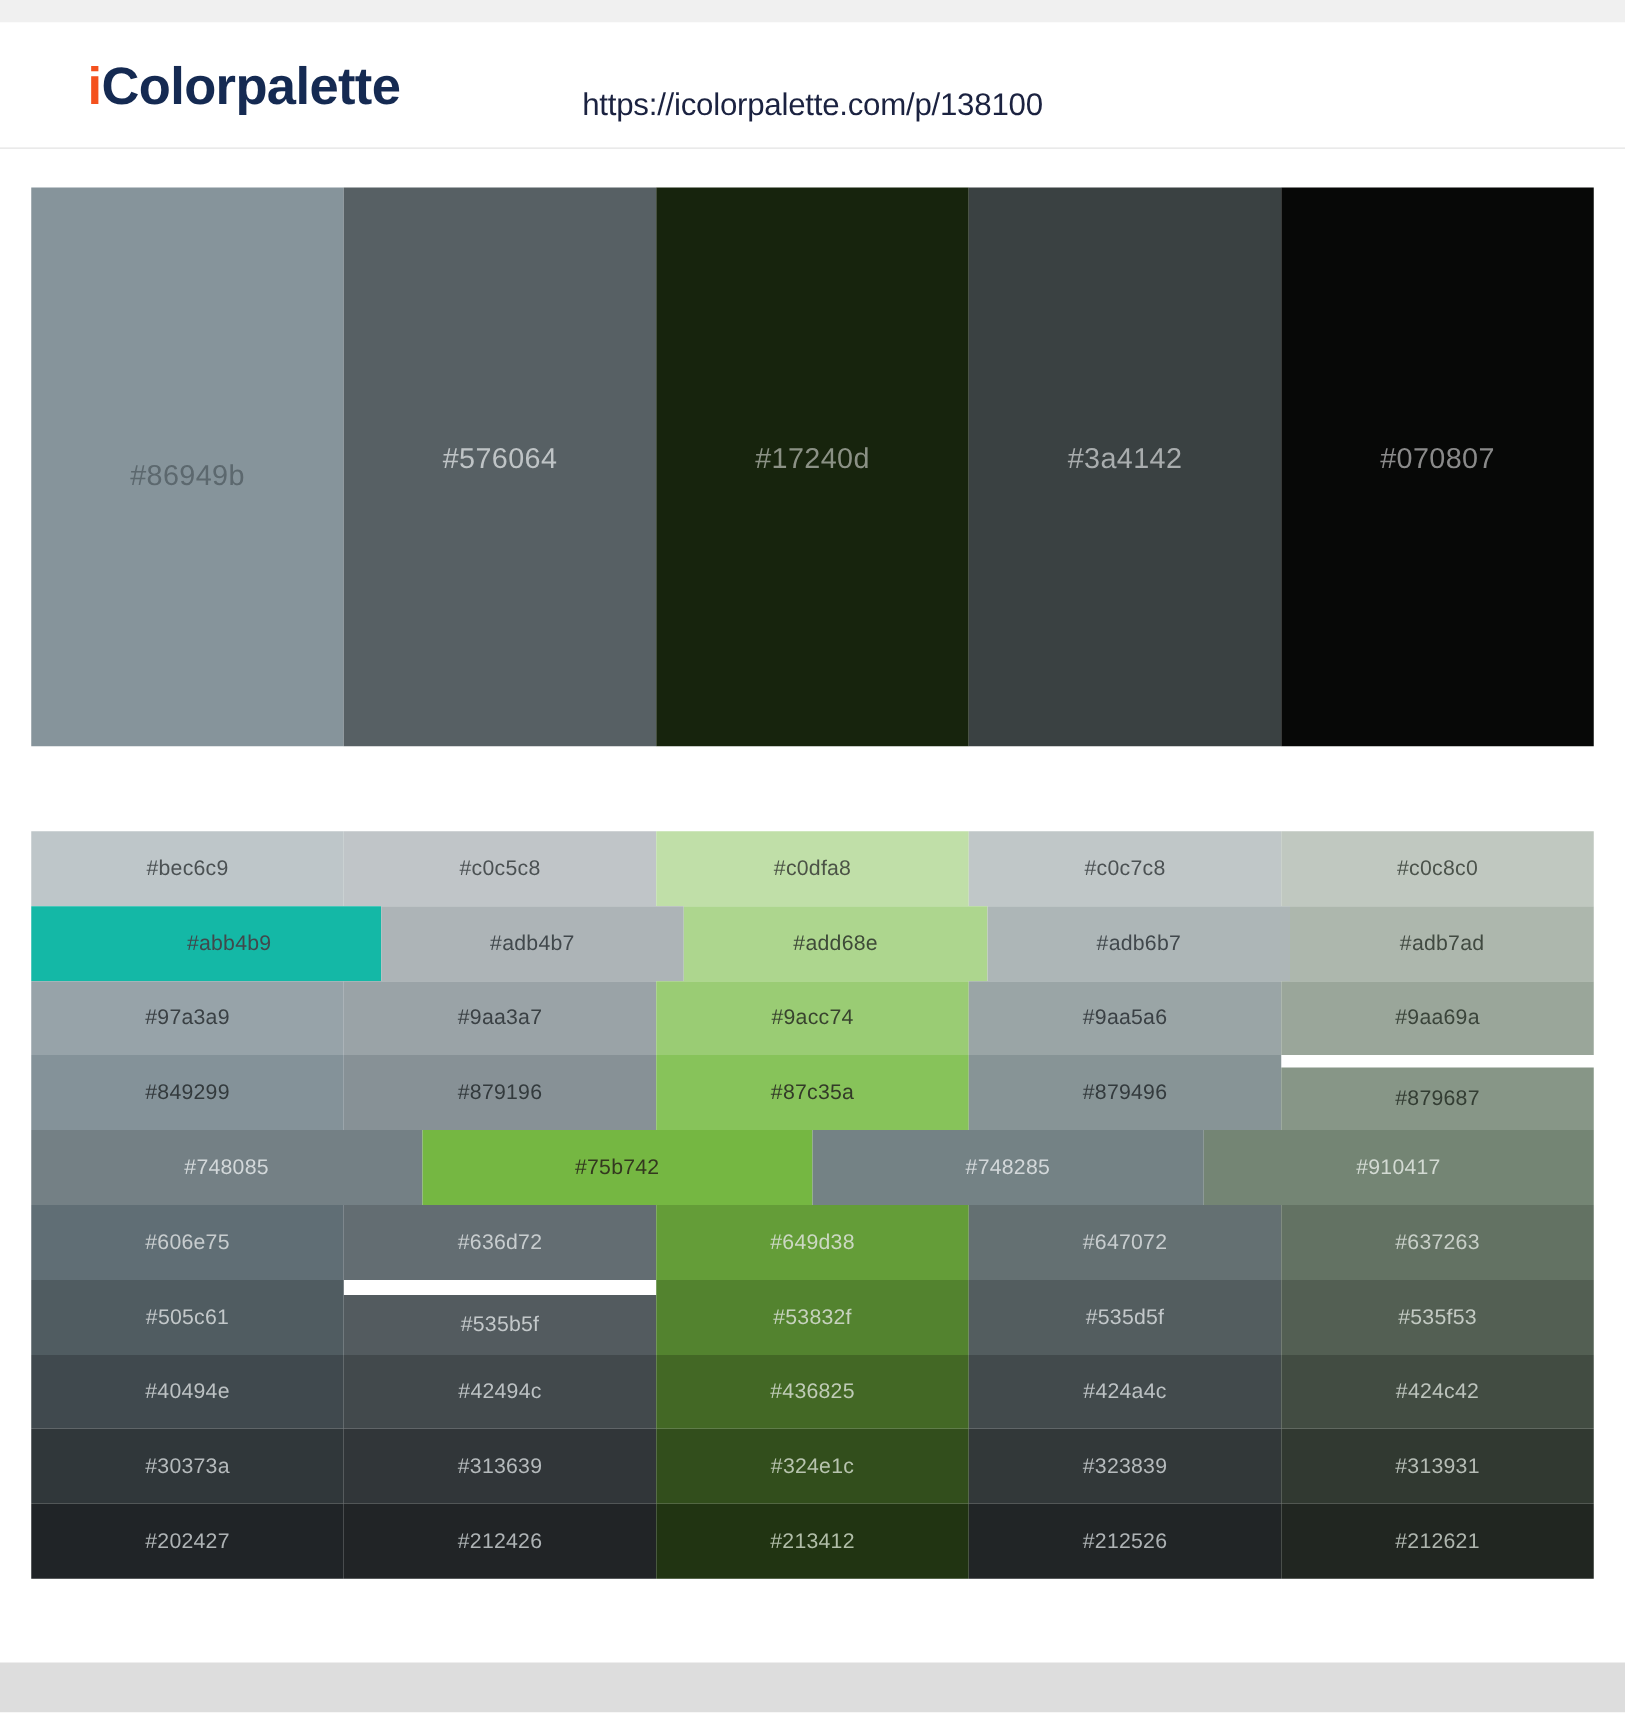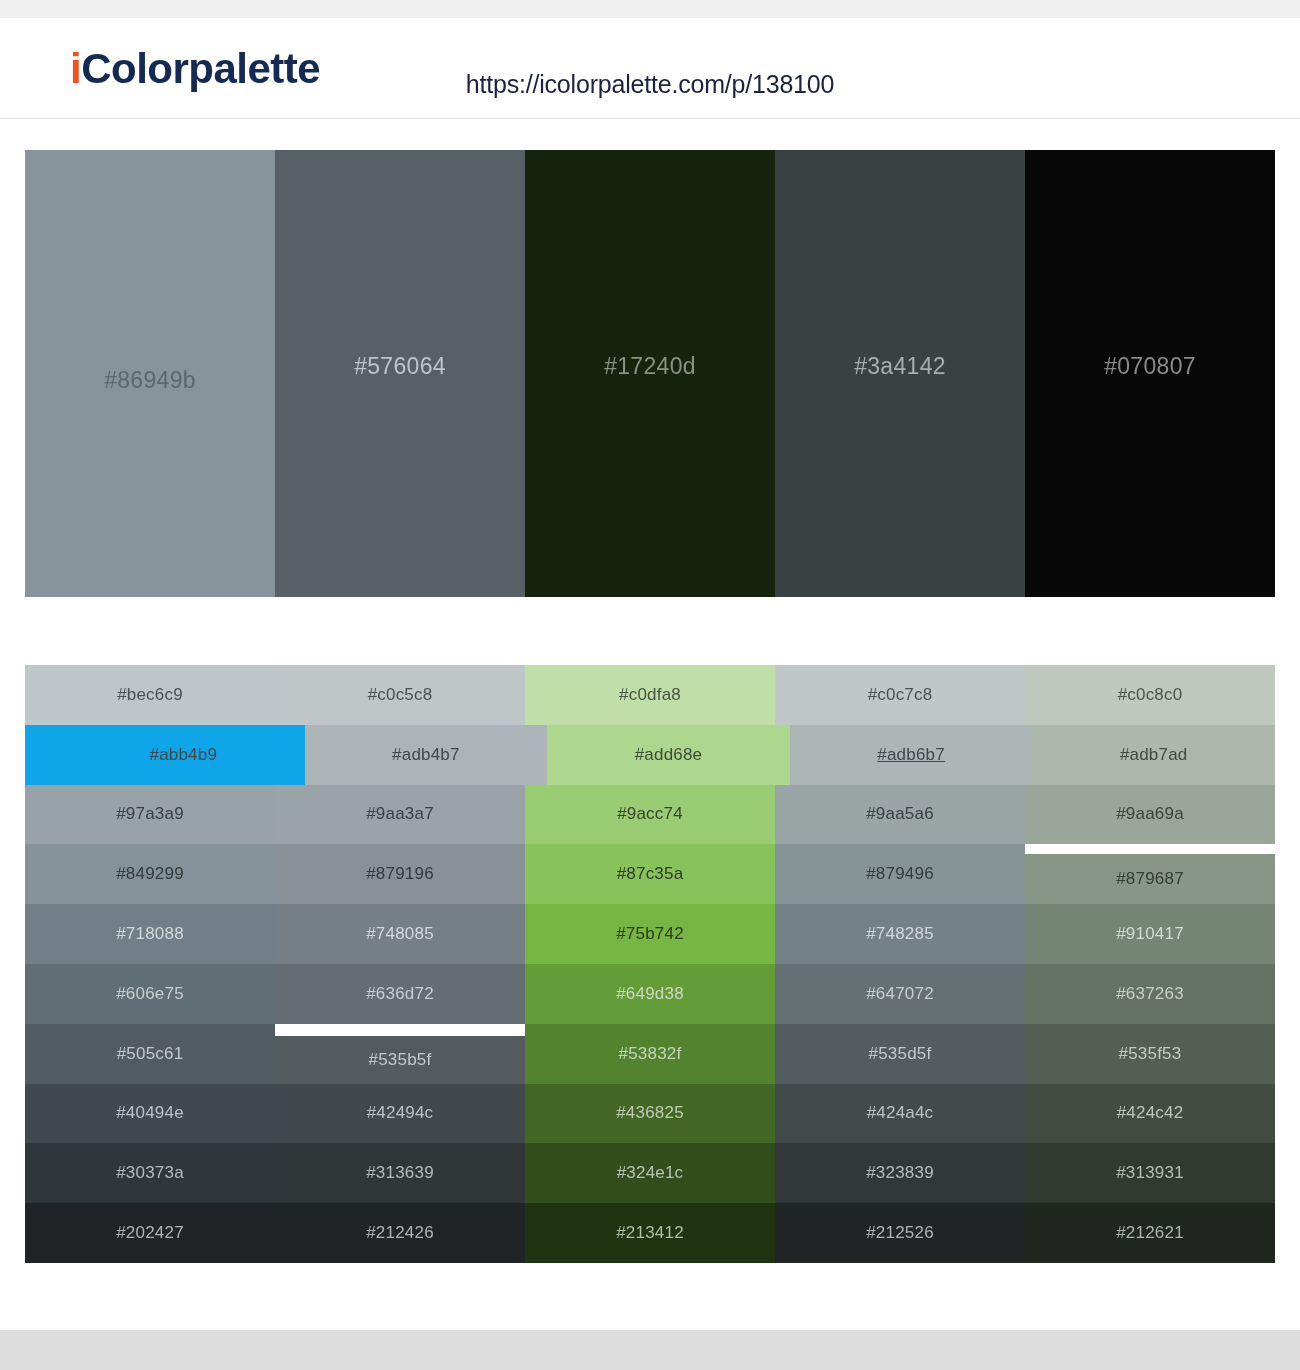--- a/index.html
+++ b/index.html
@@ -152,42 +152,41 @@
 
   <div class="shade-grid">
       <div class="shade-row">
         <div class="shade-cell" style="background: rgb(190, 198, 201); color: rgb(75, 81, 83);">#bec6c9</div>
         <div class="shade-cell" style="background: rgb(192, 197, 200); color: rgb(75, 81, 83);">#c0c5c8</div>
         <div class="shade-cell" style="background: rgb(192, 223, 168); color: rgb(75, 83, 70);">#c0dfa8</div>
         <div class="shade-cell" style="background: rgb(192, 199, 200); color: rgb(75, 81, 83);">#c0c7c8</div>
         <div class="shade-cell" style="background: rgb(192, 200, 192); color: rgb(75, 83, 75);">#c0c8c0</div>
       </div>
       <div class="shade-row">
-        <div class="shade-cell" style="background: #0ea5e9; color: rgb(65, 72, 76); padding-left: 37px;">#abb4b9</div>
+        <div class="shade-cell" style="background: #14b8a6; color: rgb(65, 72, 76); padding-left: 37px;">#abb4b9</div>
         <div class="shade-cell" style="background: rgb(173, 180, 183); color: rgb(65, 72, 76);">#adb4b7</div>
         <div class="shade-cell" style="background: rgb(173, 214, 142); color: rgb(62, 74, 56);">#add68e</div>
-        <div class="shade-cell" style="background: rgb(173, 182, 183); color: rgb(65, 72, 76); text-decoration: underline;">#adb6b7</div>
+        <div class="shade-cell" style="background: rgb(173, 182, 183); color: rgb(65, 72, 76);">#adb6b7</div>
         <div class="shade-cell" style="background: rgb(173, 183, 173); color: rgb(65, 74, 65);">#adb7ad</div>
       </div>
       <div class="shade-row">
         <div class="shade-cell" style="background: rgb(151, 163, 169); color: rgb(58, 64, 68);">#97a3a9</div>
         <div class="shade-cell" style="background: rgb(154, 163, 167); color: rgb(58, 64, 68);">#9aa3a7</div>
         <div class="shade-cell" style="background: rgb(154, 204, 116); color: rgb(56, 67, 46);">#9acc74</div>
         <div class="shade-cell" style="background: rgb(154, 165, 166); color: rgb(58, 64, 68);">#9aa5a6</div>
         <div class="shade-cell" style="background: rgb(154, 166, 154); color: rgb(58, 68, 58);">#9aa69a</div>
       </div>
       <div class="shade-row">
         <div class="shade-cell" style="background: rgb(132, 146, 153); color: rgb(51, 58, 61);">#849299</div>
         <div class="shade-cell" style="background: rgb(135, 145, 150); color: rgb(51, 58, 61);">#879196</div>
         <div class="shade-cell" style="background: rgb(135, 195, 90); color: rgb(51, 58, 40);">#87c35a</div>
         <div class="shade-cell" style="background: rgb(135, 148, 150); color: rgb(51, 58, 61);">#879496</div>
         <div class="shade-cell" style="background: rgb(135, 150, 135); color: rgb(51, 61, 51); margin-top: 10px;">#879687</div>
       </div>
       <div class="shade-row">
-        <div class="shade-cell" style="background: rgb(113, 128, 136); color: rgb(211, 216, 218);">#718088</div>
         <div class="shade-cell" style="background: rgb(116, 128, 133); color: rgb(211, 216, 218);">#748085</div>
         <div class="shade-cell" style="background: rgb(117, 183, 66); color: rgb(51, 56, 31);">#75b742</div>
         <div class="shade-cell" style="background: rgb(116, 130, 133); color: rgb(211, 216, 218);">#748285</div>
         <div class="shade-cell" style="background: rgb(116, 133, 116); color: rgb(211, 218, 211);">#910417</div>
       </div>
       <div class="shade-row">
         <div class="shade-cell" style="background: rgb(96, 110, 117); color: rgb(200, 205, 207);">#606e75</div>
         <div class="shade-cell" style="background: rgb(99, 109, 114); color: rgb(200, 205, 207);">#636d72</div>
         <div class="shade-cell" style="background: rgb(100, 157, 56); color: rgb(204, 216, 195);">#649d38</div>
         <div class="shade-cell" style="background: rgb(100, 112, 114); color: rgb(200, 205, 207);">#647072</div>

